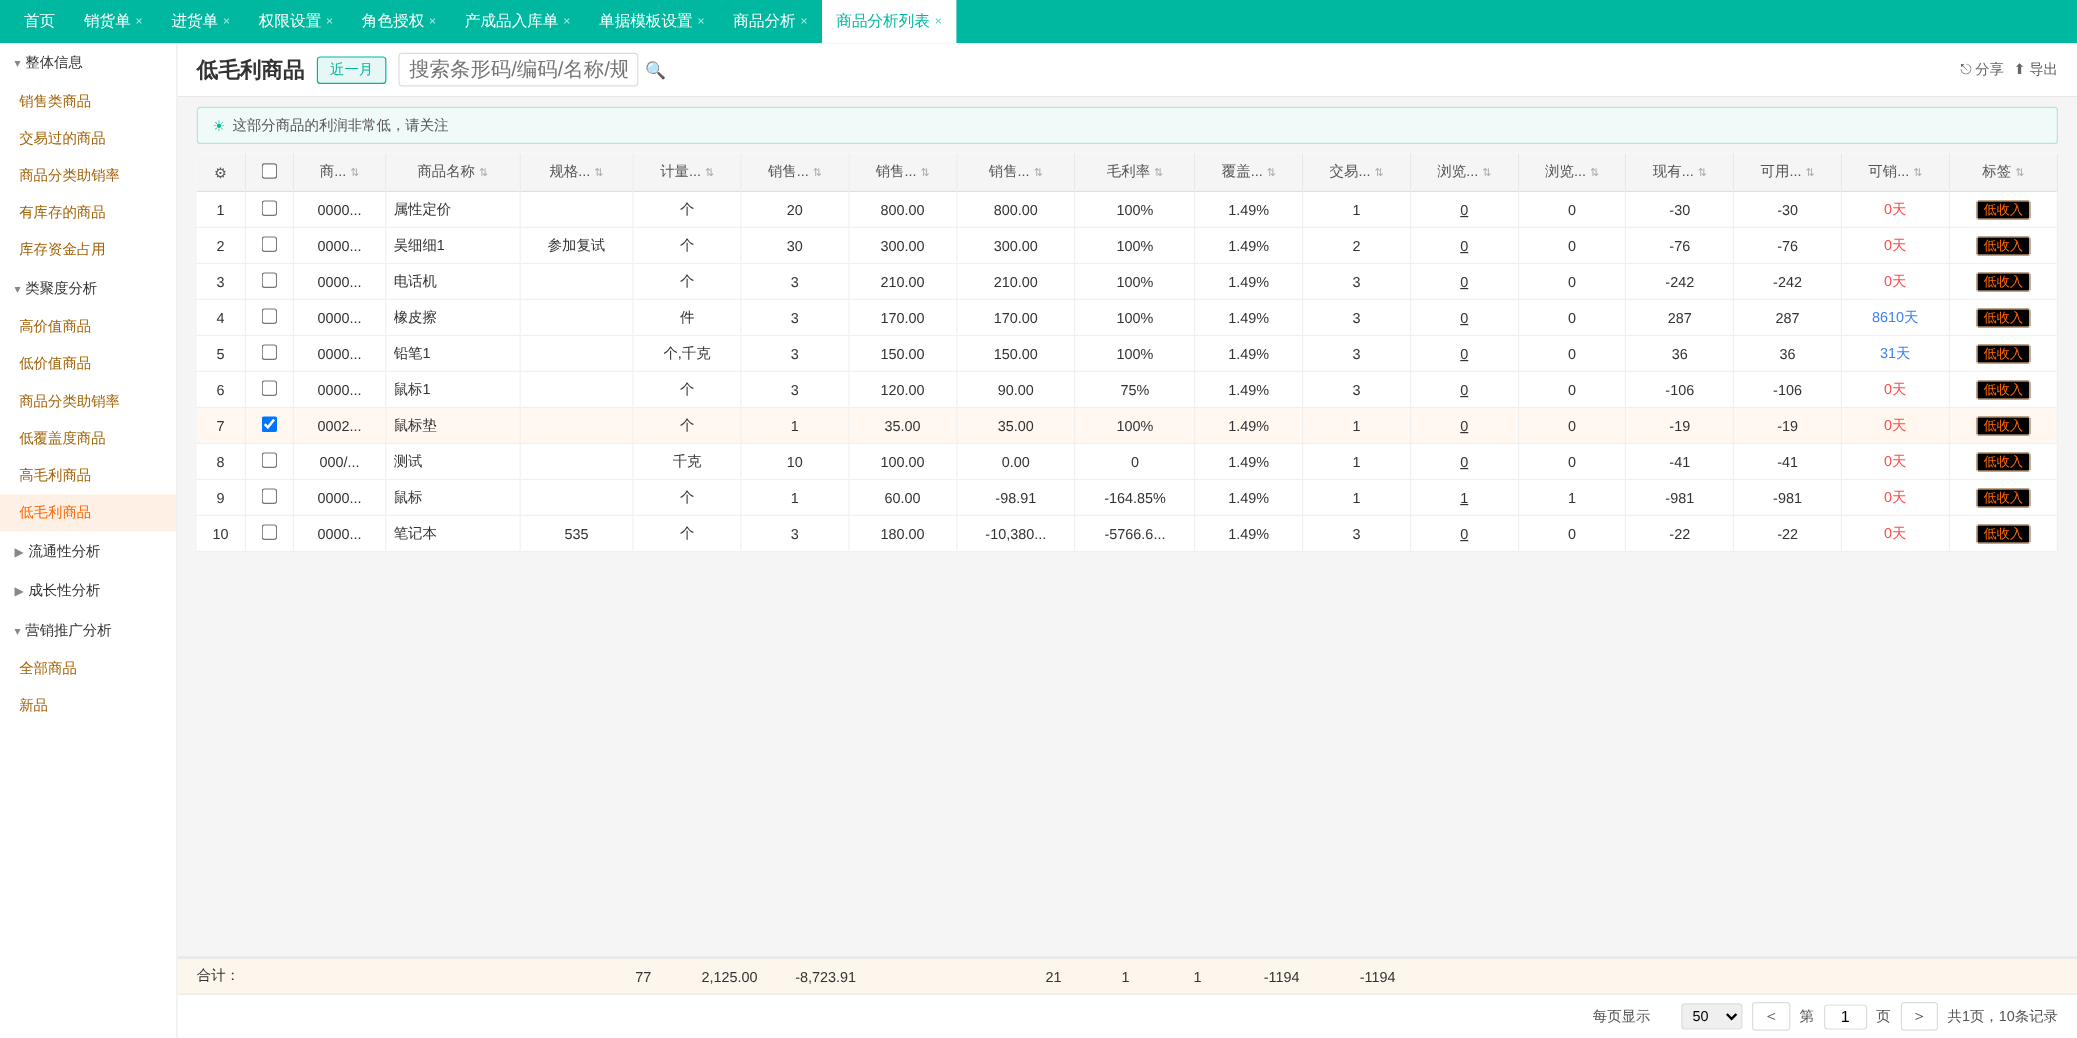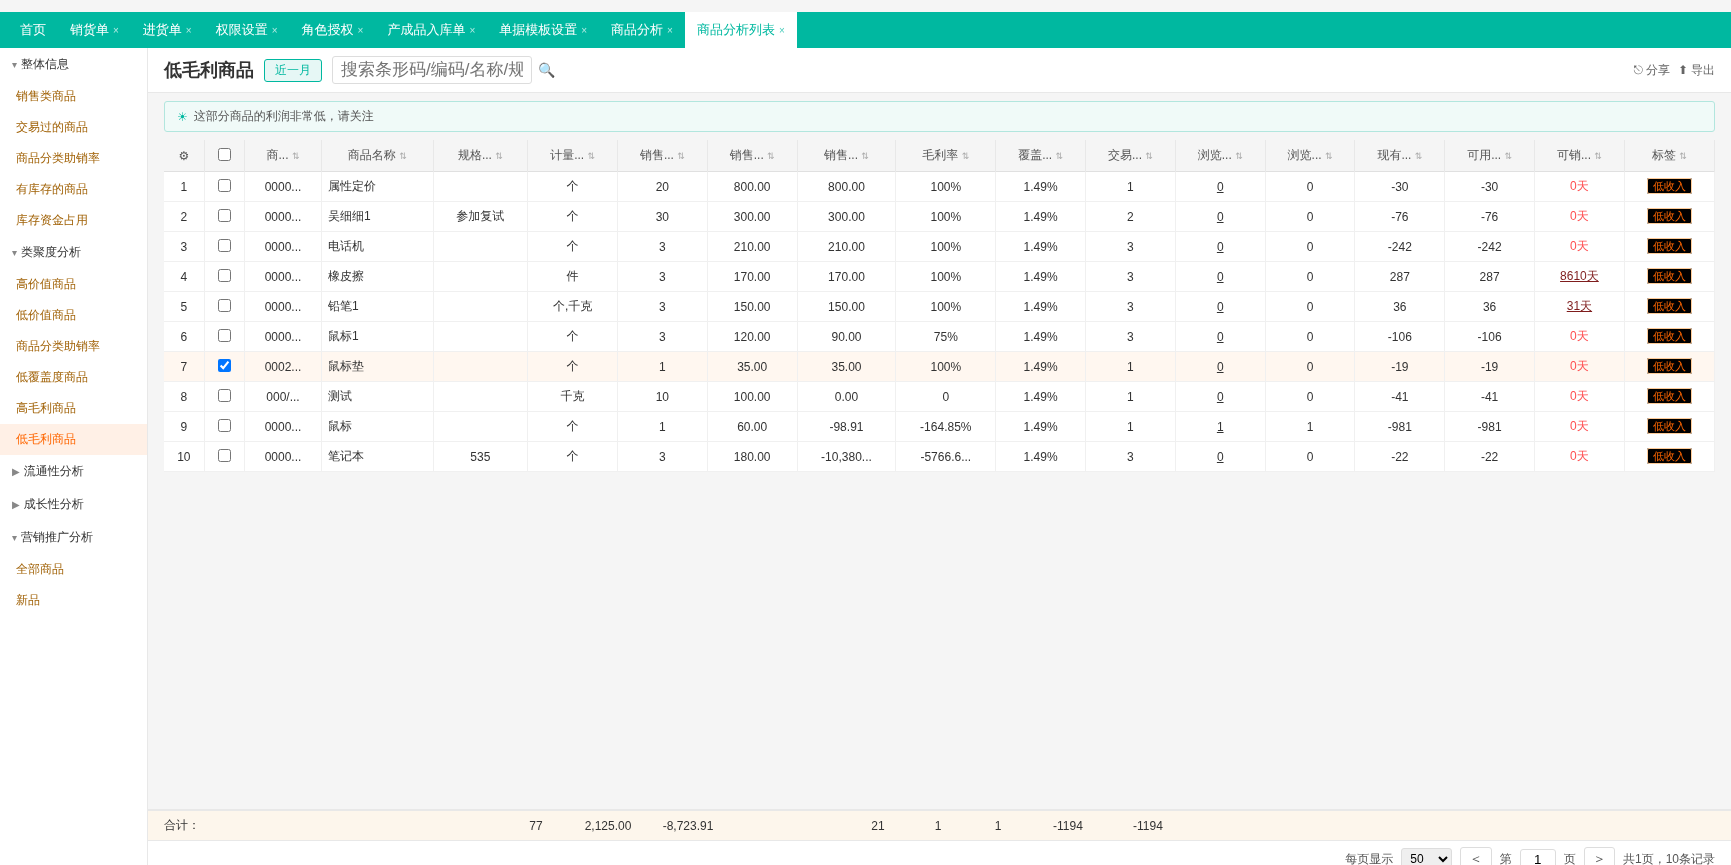--- a/index.html
+++ b/index.html
@@ -5,21 +5,20 @@
     * { box-sizing: border-box; margin: 0; padding: 0; }
     body { font-family: "Microsoft YaHei", "PingFang SC", Arial, sans-serif; font-size: 12px; background: #f5f5f5; color: #333; }
 
     
     .top-nav {
       background: #00b8a0;
       display: flex;
       align-items: center;
       height: 36px;
       padding: 0 8px;
-      margin-top: 12px;
     }
     .top-nav .nav-item {
       color: #fff;
       padding: 0 12px;
       height: 36px;
       display: flex;
       align-items: center;
       cursor: pointer;
       font-size: 13px;
       white-space: nowrap;
@@ -179,21 +178,21 @@
     }
     .tag-badge {
       background: #000000;
       color: #ff6600;
       border: 1px solid #ffcc99;
       border-radius: 2px;
       padding: 1px 5px;
       font-size: 11px;
     }
     .days-red { color: #ff4d4f; }
-    .days-normal { color: #7f1d1d; text-decoration: underline; }
+    .days-normal { color: #3b82f6; }
     .underline-link { text-decoration: underline; color: #333; cursor: pointer; }
     .col-left { text-align: left; }
 
     
     .footer-total {
       background: #fdf6ec;
       border-top: 2px solid #e8e8e8;
       display: flex;
       align-items: center;
       padding: 6px 16px;
@@ -211,20 +210,21 @@
       padding: 6px 16px;
       gap: 8px;
       font-size: 12px;
       color: #555;
     }
     .pagination-bar select {
       border: 1px solid #ddd;
       border-radius: 3px;
       padding: 2px 4px;
       font-size: 12px;
+      margin-left: 18px;
     }
     .pagination-bar .page-btn {
       background: none;
       border: 1px solid #ddd;
       border-radius: 3px;
       padding: 2px 8px;
       cursor: pointer;
       color: #555;
     }
     .pagination-bar .page-input {

